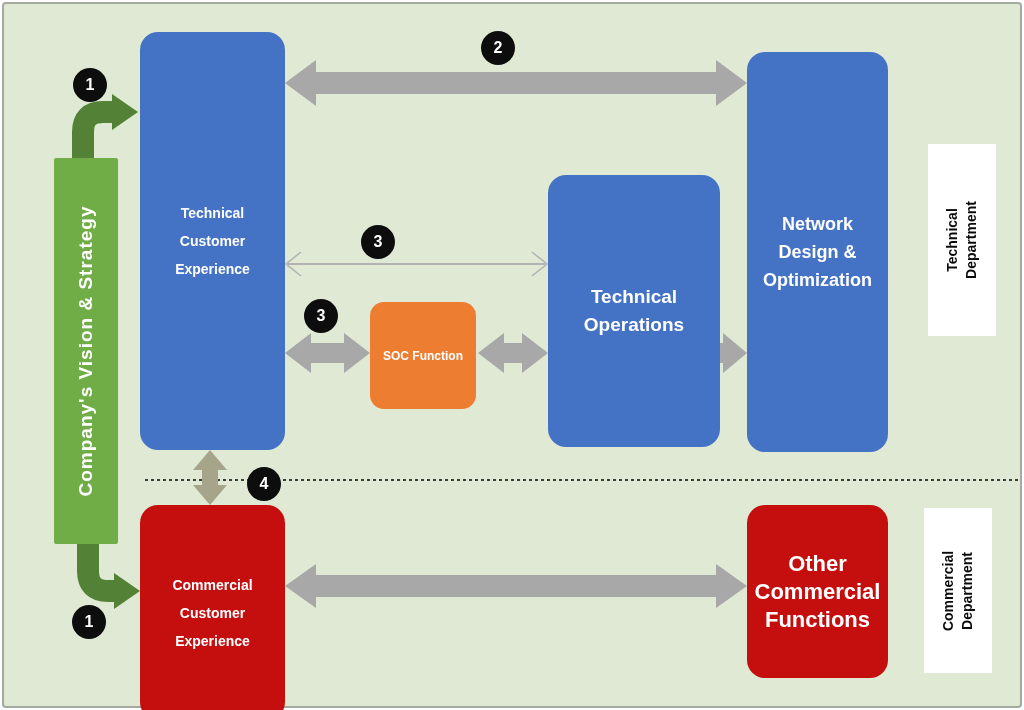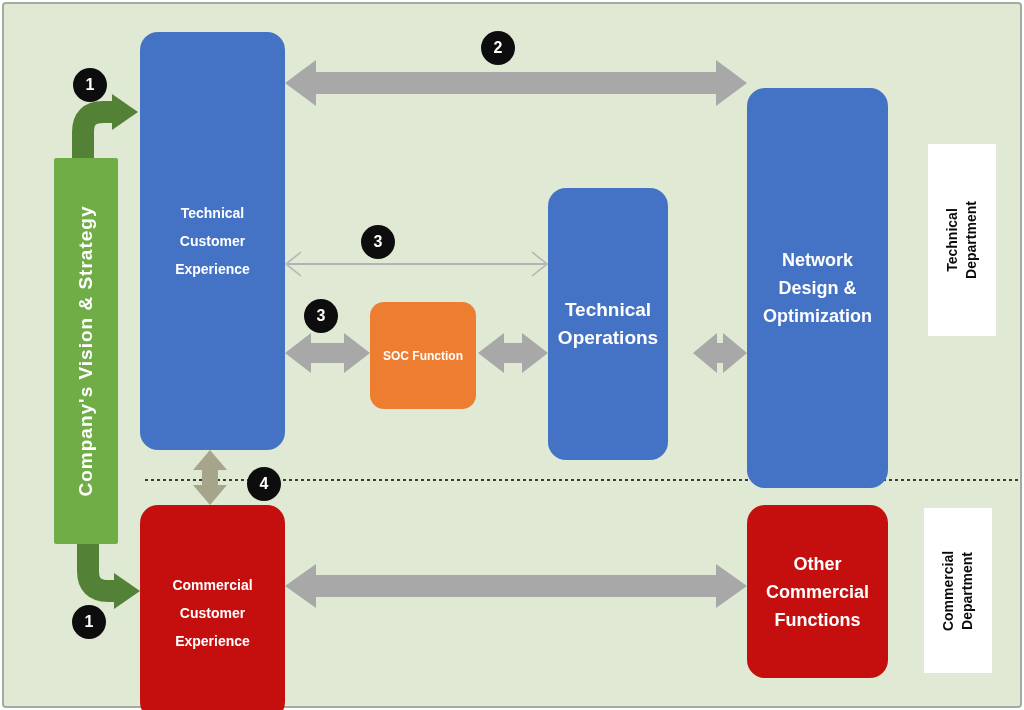--- a/index.html
+++ b/index.html
@@ -17,26 +17,26 @@
     background:repeating-linear-gradient(90deg,#3c3c3c 0 3px,transparent 3px 6px);
   }
   .box{
     position:absolute;display:flex;align-items:center;justify-content:center;
     text-align:center;color:#ffffff;font-weight:bold;border-radius:18px;
     line-height:28px;
   }
   .blue{background:var(--blue,#4472c4);}
   .red{background:var(--red,#c50f0f);}
   .box-tce{left:140px;top:32px;width:145px;height:418px;font-size:14px;padding:0 14px;box-sizing:border-box;}
-  .box-to {left:548px;top:188px;width:120px;height:272px;font-size:19px;padding:0 14px;box-sizing:border-box;}
-  .box-ndo{left:747px;top:52px;width:141px;height:400px;font-size:18px;padding:0 9px;box-sizing:border-box;margin-top:36px;}
+  .box-to {left:548px;top:175px;width:172px;height:272px;font-size:19px;padding:0 14px;box-sizing:border-box;}
+  .box-ndo{left:747px;top:52px;width:141px;height:400px;font-size:18px;padding:0 9px;box-sizing:border-box;}
   .box-soc{left:370px;top:302px;width:106px;height:107px;font-size:12px;border-radius:14px;
            background:var(--orange,#ed7d31);line-height:26px;padding:0 8px;box-sizing:border-box;}
   .box-cce{left:140px;top:505px;width:145px;height:215px;font-size:14px;padding:0 14px;box-sizing:border-box;}
-  .box-ocf{left:747px;top:505px;width:141px;height:173px;font-size:18px;padding:0 4px;box-sizing:border-box;}
+  .box-ocf{left:747px;top:505px;width:141px;height:173px;font-size:22px;padding:0 4px;box-sizing:border-box;}
   .vision-bar{
     position:absolute;left:54px;top:158px;width:64px;height:386px;border-radius:2px;
     background:var(--green-bar,#70ad47);display:flex;align-items:center;justify-content:center;
   }
   .vision-bar .rot{
     transform:rotate(-90deg);white-space:nowrap;color:#ffffff;font-weight:bold;
     font-size:19px;letter-spacing:1px;
   }
   .side-label{
     position:absolute;background:#ffffff;display:flex;align-items:center;justify-content:center;

